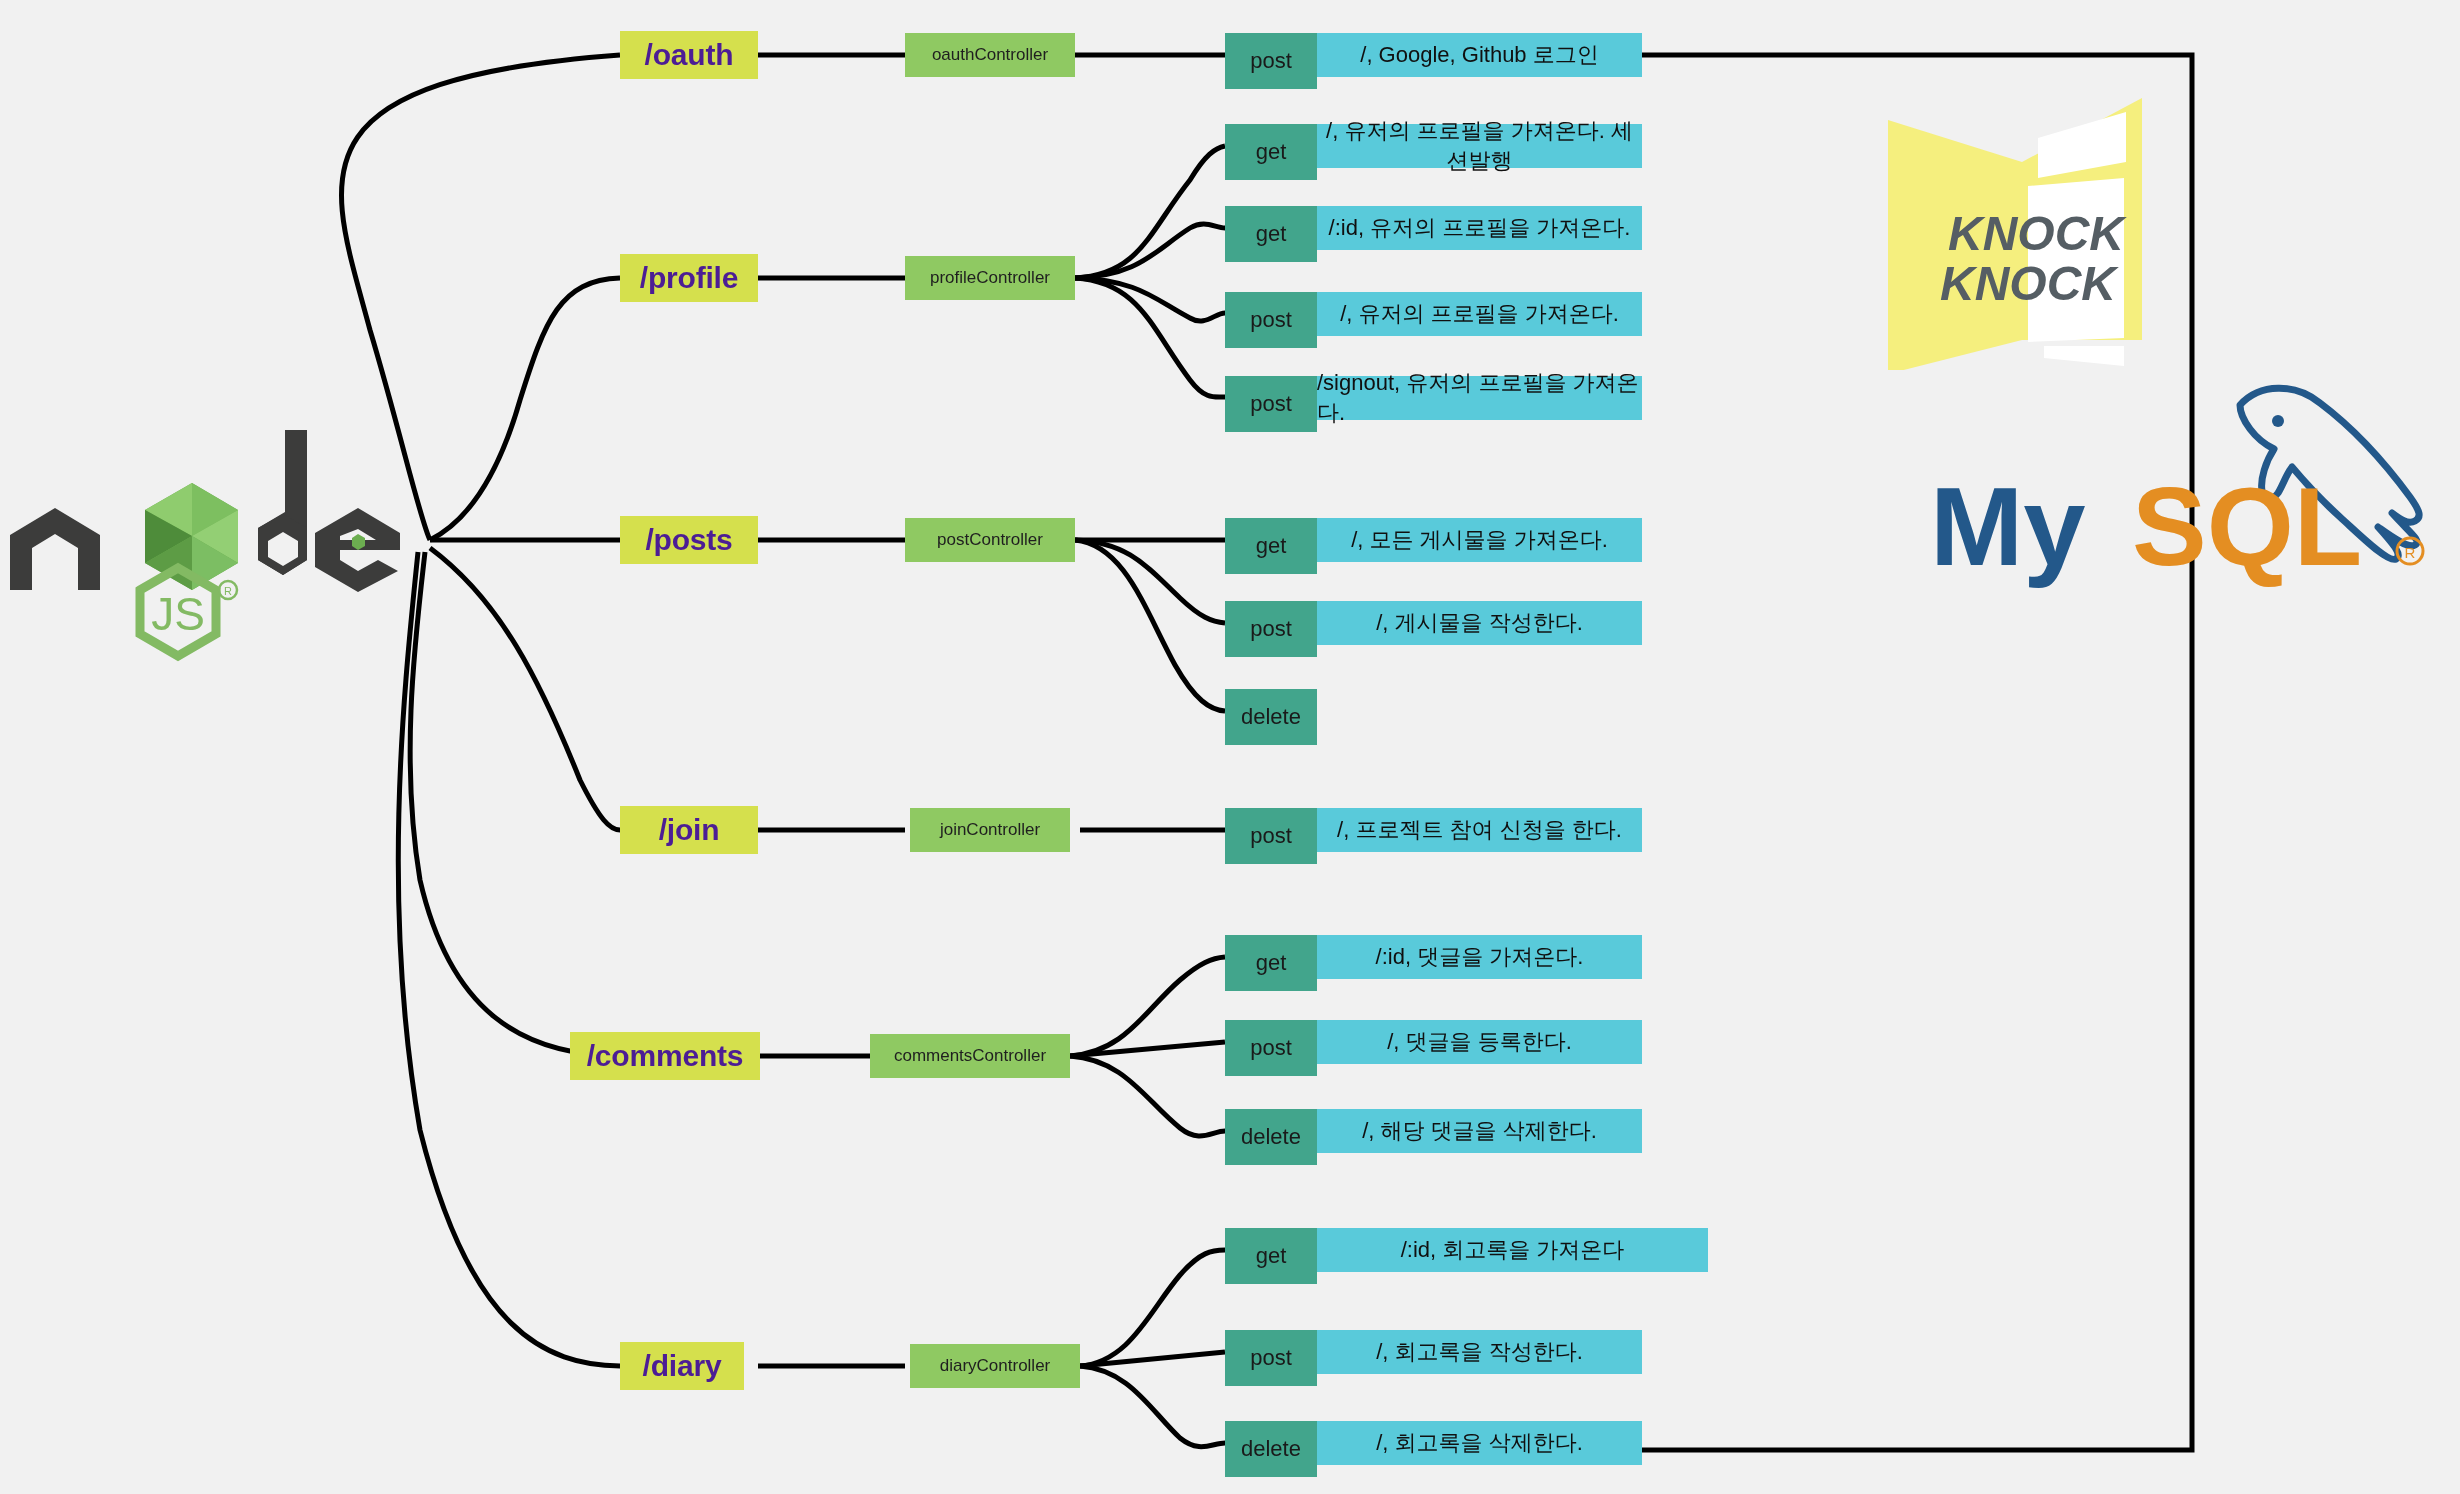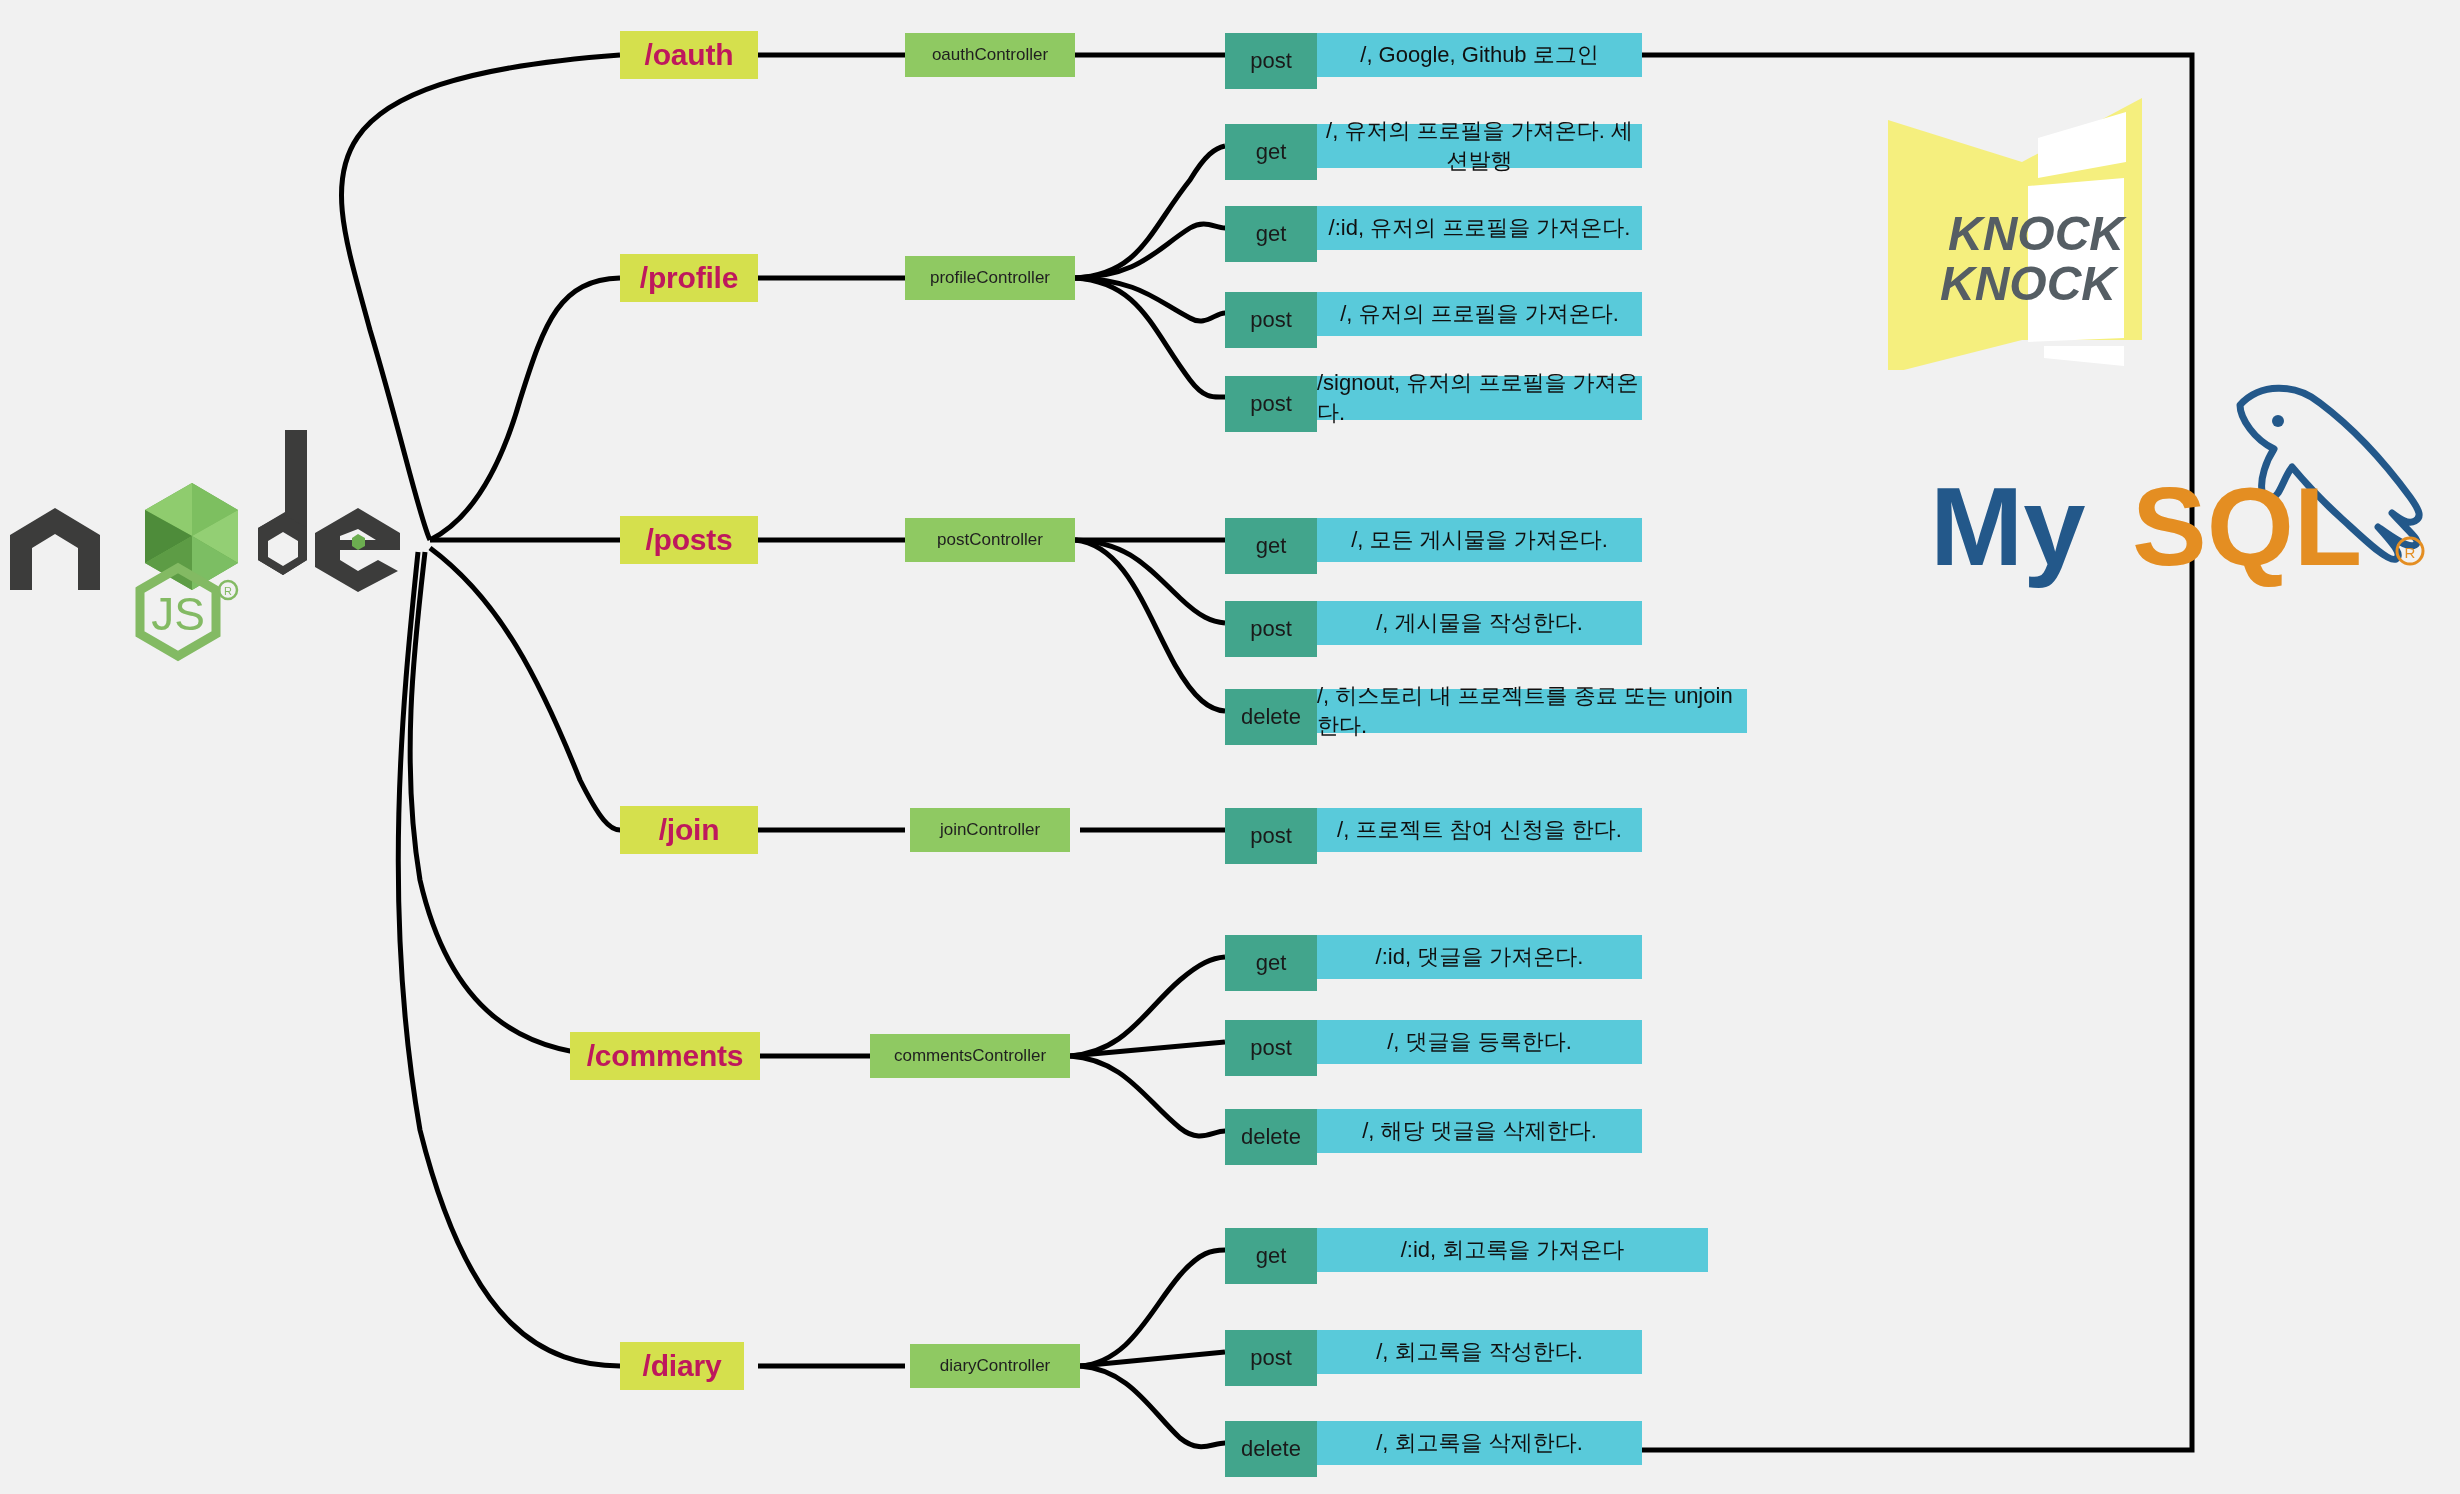--- a/index.html
+++ b/index.html
@@ -1,20 +1,20 @@
 <!DOCTYPE html>
 <html><head>
 <meta charset="utf-8">
 <style>
   html,body{margin:0;padding:0;background:#f1f1f1;}
   body{width:2460px;height:1494px;overflow:hidden;font-family:"Liberation Sans","DejaVu Sans",sans-serif;}
   #stage{position:relative;width:2460px;height:1494px;background:#f1f1f1;}
   svg.edges{position:absolute;left:0;top:0;width:2460px;height:1494px;pointer-events:none;}
   .box{position:absolute;display:flex;align-items:center;justify-content:center;box-sizing:border-box;}
-  .route-box{background:#d5e04d;font-weight:bold;font-size:30px;color:#be185d;height:48px;letter-spacing:-0.2px;}
+  .route-box{background:#d5e04d;font-weight:bold;font-size:30px;color:#4c1d95;height:48px;letter-spacing:-0.2px;}
   .ctrl-box{background:#8fc962;font-size:17px;color:#1f1f1f;height:44px;}
   .method-box{background:#42a58c;font-size:22px;color:#1a1a1a;height:56px;width:92px;left:0;top:0;position:absolute;display:flex;align-items:center;justify-content:center;}
   .desc-box{background:#59cada;font-size:22px;color:#101010;height:44px;position:absolute;top:0;display:flex;align-items:center;justify-content:center;}
   .ep-row{position:absolute;height:44px;}
   .logo{position:absolute;}
   
   .nodelogo{left:0px;top:430px;width:420px;height:250px;}
   .kk{left:1880px;top:90px;width:270px;height:280px;}
   .mysql{left:1910px;top:375px;width:530px;height:230px;}
 </style>
@@ -181,21 +181,20 @@
   <div class="ep-row" style="left:1225px;top:518px;width:417px;">
     <div class="method-box">get</div>
     <div class="desc-box" style="left:92px;width:325px;">/, 모든 게시물을 가져온다.</div>
   </div>
   <div class="ep-row" style="left:1225px;top:601px;width:417px;">
     <div class="method-box">post</div>
     <div class="desc-box" style="left:92px;width:325px;">/, 게시물을 작성한다.</div>
   </div>
   <div class="ep-row" style="left:1225px;top:689px;width:522px;">
     <div class="method-box">delete</div>
-    <div class="desc-box" style="left:92px;width:430px;">/, 히스토리 내 프로젝트를 종료 또는 unjoin한다.</div>
   </div>
 
   <div class="ep-row" style="left:1225px;top:808px;width:417px;">
     <div class="method-box">post</div>
     <div class="desc-box" style="left:92px;width:325px;">/, 프로젝트 참여 신청을 한다.</div>
   </div>
 
   <div class="ep-row" style="left:1225px;top:935px;width:417px;">
     <div class="method-box">get</div>
     <div class="desc-box" style="left:92px;width:325px;">/:id, 댓글을 가져온다.</div>

